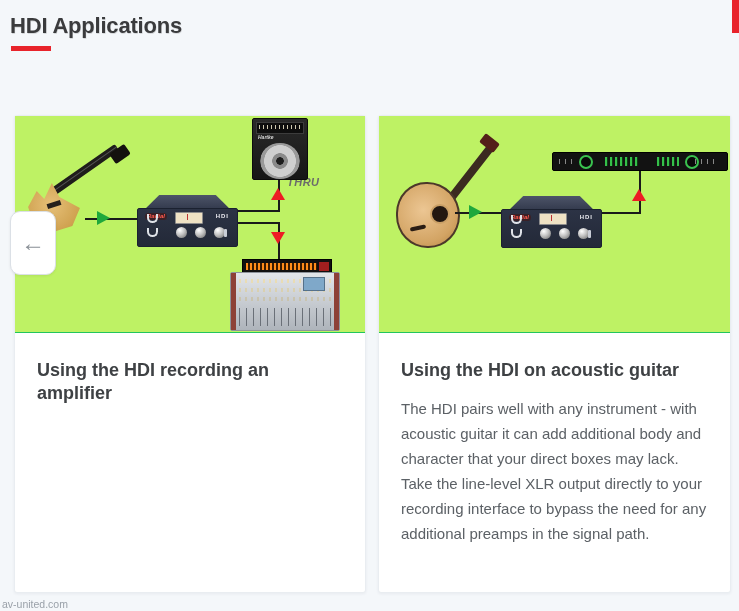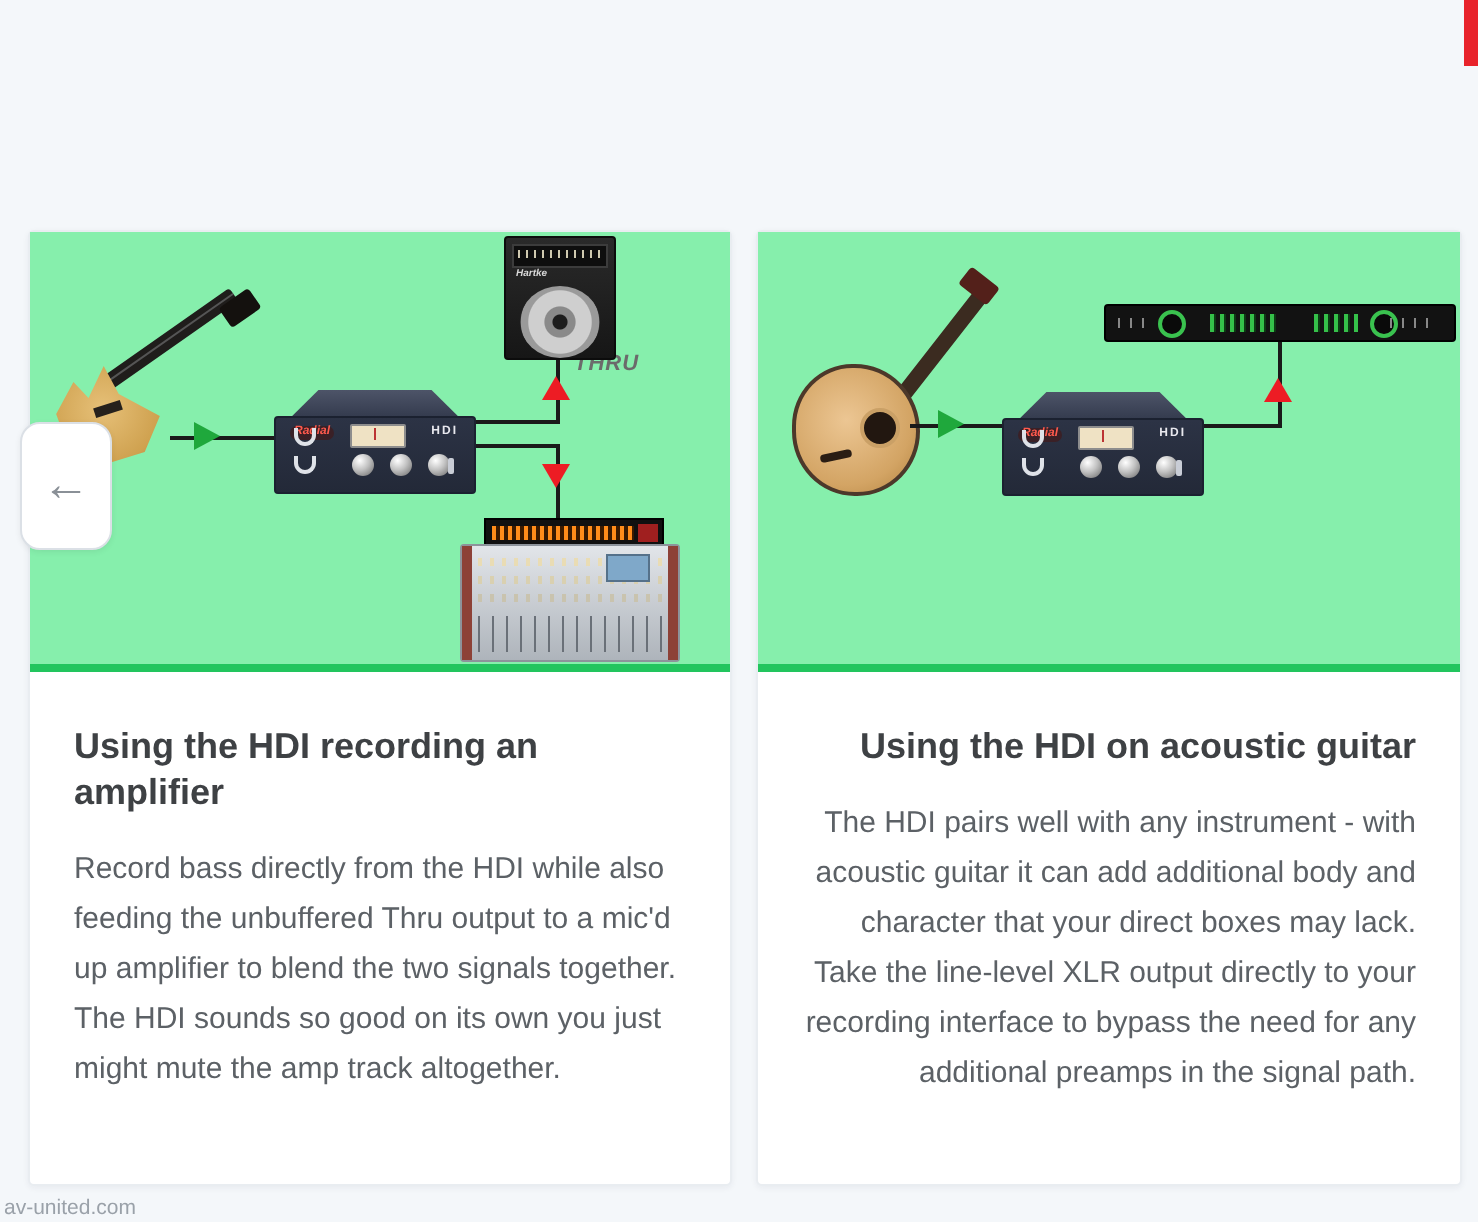--- a/index.html
+++ b/index.html
@@ -10,21 +10,21 @@
   .page-header{padding:13px 0 0 10px;}
   .page-title{margin:0;font-size:22px;font-weight:700;color:#3a3b3d;letter-spacing:-0.2px;
               text-shadow:0.5px 0.5px 0 rgba(0,0,0,0.12);}
   .title-underline{width:40px;height:5px;background:#e8232b;margin:7px 0 0 1px;}
   .corner-accent{position:absolute;top:0;right:0;width:7px;height:33px;background:#e8232b;}
 
   
   .cards{position:absolute;top:115px;left:14px;display:flex;gap:12px;}
   .card{width:352px;height:478px;background:#fff;border:1px solid #e9edf1;border-radius:3px;
         box-sizing:border-box;box-shadow:0 1px 3px rgba(30,40,60,0.06);}
-  .card-figure{position:relative;height:216px;border-bottom:4px solid #22c55e;overflow:hidden;background:#86efac;}
+  .card-figure{position:relative;height:216px;border-bottom:1px solid #22c55e;overflow:hidden;background:#bef264;}
   .card-text{padding:18px 22px 0 22px;}
   .card-heading{margin:8px 0 0;font-size:18px;line-height:1.28;font-weight:700;color:#3e4144;}
   .card-body{margin:14px 0 0;font-size:15px;line-height:25px;color:#5c6166;}
 
   
   .sig{position:absolute;background:#1a1a1a;}
   .h2{height:2px;} .w2{width:2px;}
   .arr{position:absolute;width:0;height:0;}
   .arr-right-green{border-top:7px solid transparent;border-bottom:7px solid transparent;border-left:13px solid #1fa83c;}
   .arr-up-red{border-left:7px solid transparent;border-right:7px solid transparent;border-bottom:12px solid #ed1c24;}
@@ -116,20 +116,24 @@
     display:flex;align-items:center;justify-content:center;z-index:6;cursor:pointer;}
   .prev-arrow{font-size:24px;color:#8a9097;line-height:1;}
 
   .watermark{position:absolute;left:2px;bottom:1px;font-size:10.5px;color:#9aa1a9;}
 </style>
 </head>
 <body>
 
 <div class="page">
 
+  <div class="page-header">
+    <h1 class="page-title">HDI Applications</h1>
+    <div class="title-underline"></div>
+  </div>
 
   <div class="corner-accent"></div>
 
   <div class="cards">
 
     <div class="card">
       <div class="card-figure">
 
         <div class="bass" style="left:4px;top:38px;width:116px;height:96px;">
           <div class="bass-neck"></div>
@@ -176,25 +180,24 @@
           <div class="mixer-body">
             <div class="mixer-rows"></div>
             <div class="mixer-screen"></div>
             <div class="mixer-faders"></div>
           </div>
         </div>
       </div>
 
       <div class="card-text">
         <h2 class="card-heading">Using the HDI recording an amplifier</h2>
-        <p class="card-body">Record bass directly from the HDI while also feeding the unbuffered Thru output to a mic'd up amplifier to blend the two signals together. The HDI sounds so good on its own you just might mute the amp track altogether.</p>
       </div>
     </div>
 
-    <div class="card" style="width:353px;text-align:right;">
+    <div class="card" style="width:353px;">
       <div class="card-figure">
 
         <div class="ag" style="left:17px;top:48px;width:120px;height:140px;">
           <div class="ag-neck"></div>
           <div class="ag-head"></div>
           <div class="ag-body"></div>
           <div class="ag-hole"></div>
           <div class="ag-bridge"></div>
         </div>
 

